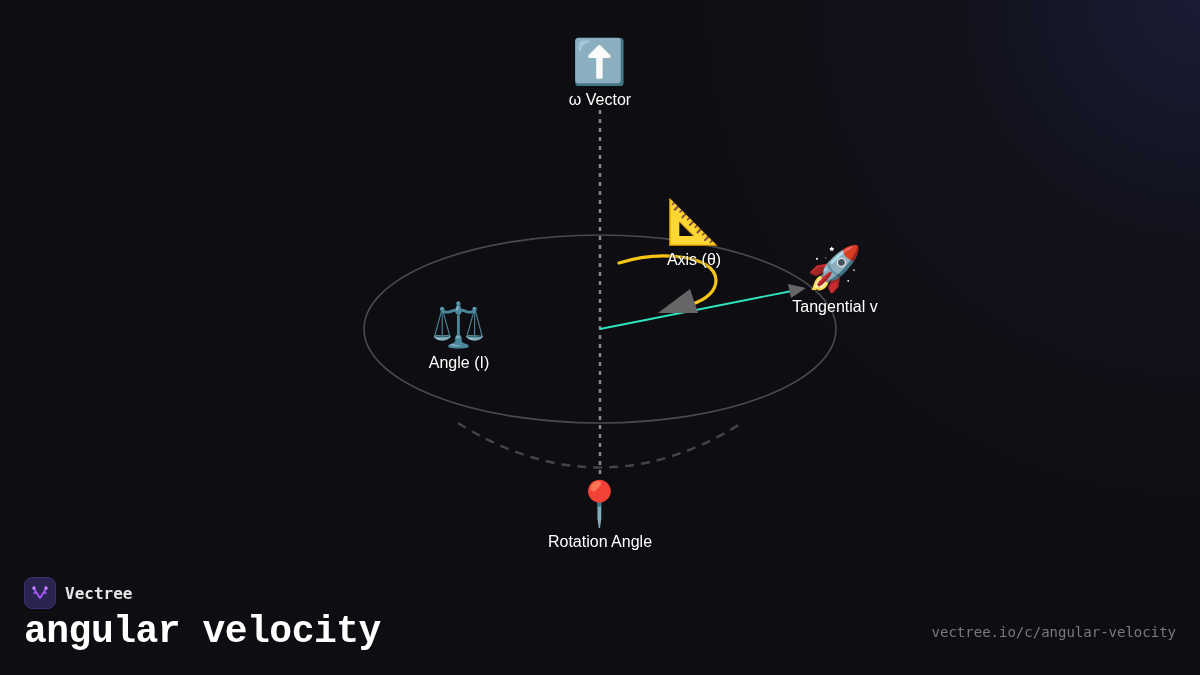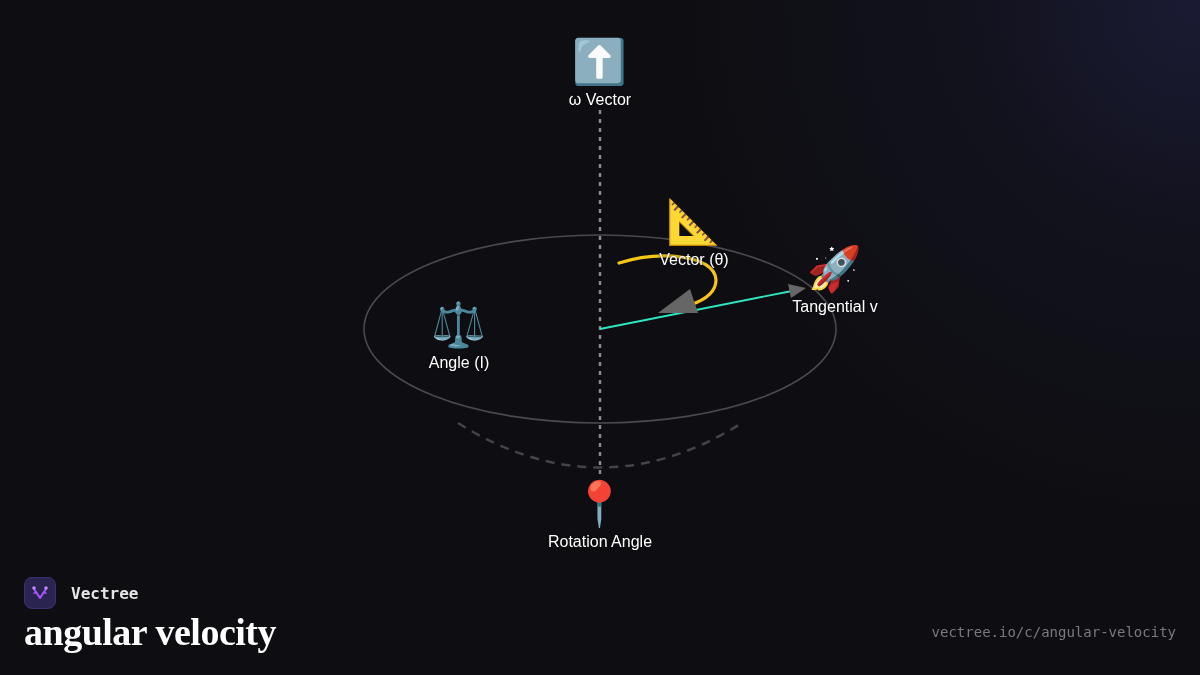--- a/index.html
+++ b/index.html
@@ -22,36 +22,36 @@
   .node .emoji {
     font-size: 44px; line-height: 50px; height: 50px;
     font-family: "DejaVu Sans", sans-serif;
   }
   .node .label {
     color: #ffffff; font-size: 16px; margin-top: 4px; white-space: nowrap;
     text-shadow: 0 0 3px #0e0e12;
   }
   .brand {
     position: absolute; left: 24px; top: 577px;
-    display: flex; align-items: center; gap: 15px;
+    display: flex; align-items: center; gap: 9px;
   }
   .brand-logo {
     width: 32px; height: 32px; border-radius: 8px;
     background: #2a2450; border: 1px solid #3a3270;
     display: flex; align-items: center; justify-content: center;
     box-sizing: border-box;
   }
   .brand-name {
     color: #e6e6e6; font-size: 16px; font-weight: bold;
     font-family: "DejaVu Sans Mono", monospace;
   }
   .title {
     position: absolute; left: 24px; top: 610px;
     color: #ffffff; font-size: 38px; font-weight: bold;
-    font-family: Liberation Serif, serif; letter-spacing: -0.5px;
+    font-family: Liberation Mono, monospace; letter-spacing: -0.5px;
   }
   .url {
     position: absolute; right: 24px; top: 624px;
     color: #777a80; font-size: 14px;
     font-family: "DejaVu Sans Mono", monospace;
     margin-left: 28px;
   }
 </style>
 </head>
 <body>
@@ -73,21 +73,21 @@
   <polygon points="658,313 690,289 698,313" fill="#666666"></polygon>
 </svg>
 
 <div class="node" style="left:600px; top:37px;">
   <span class="emoji">⬆️</span>
   <span class="label">ω Vector</span>
 </div>
 
 <div class="node" style="left:694px; top:197px;">
   <span class="emoji">📐</span>
-  <span class="label">Vector (θ)</span>
+  <span class="label">Axis (θ)</span>
 </div>
 
 <div class="node" style="left:835px; top:244px;">
   <span class="emoji">🚀</span>
   <span class="label">Tangential v</span>
 </div>
 
 <div class="node" style="left:459px; top:300px;">
   <span class="emoji">⚖️</span>
   <span class="label">Angle (I)</span>

